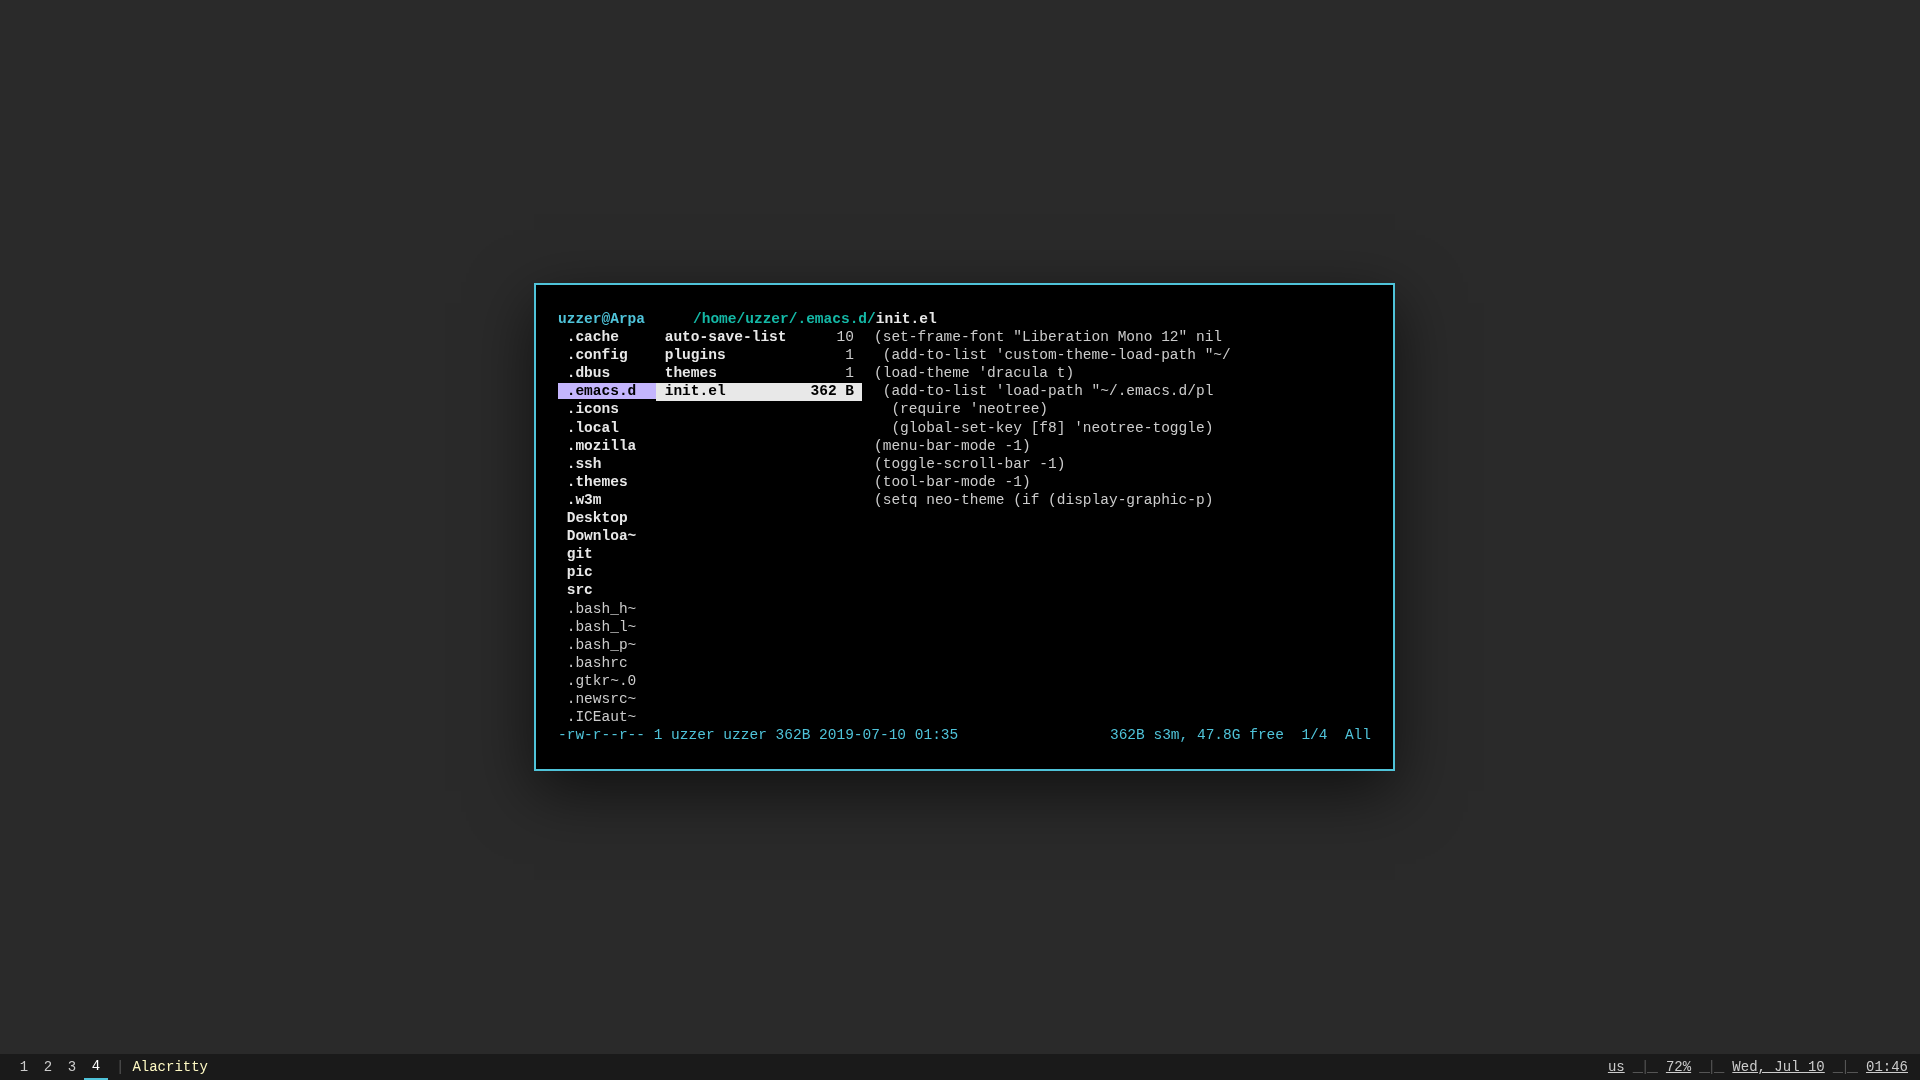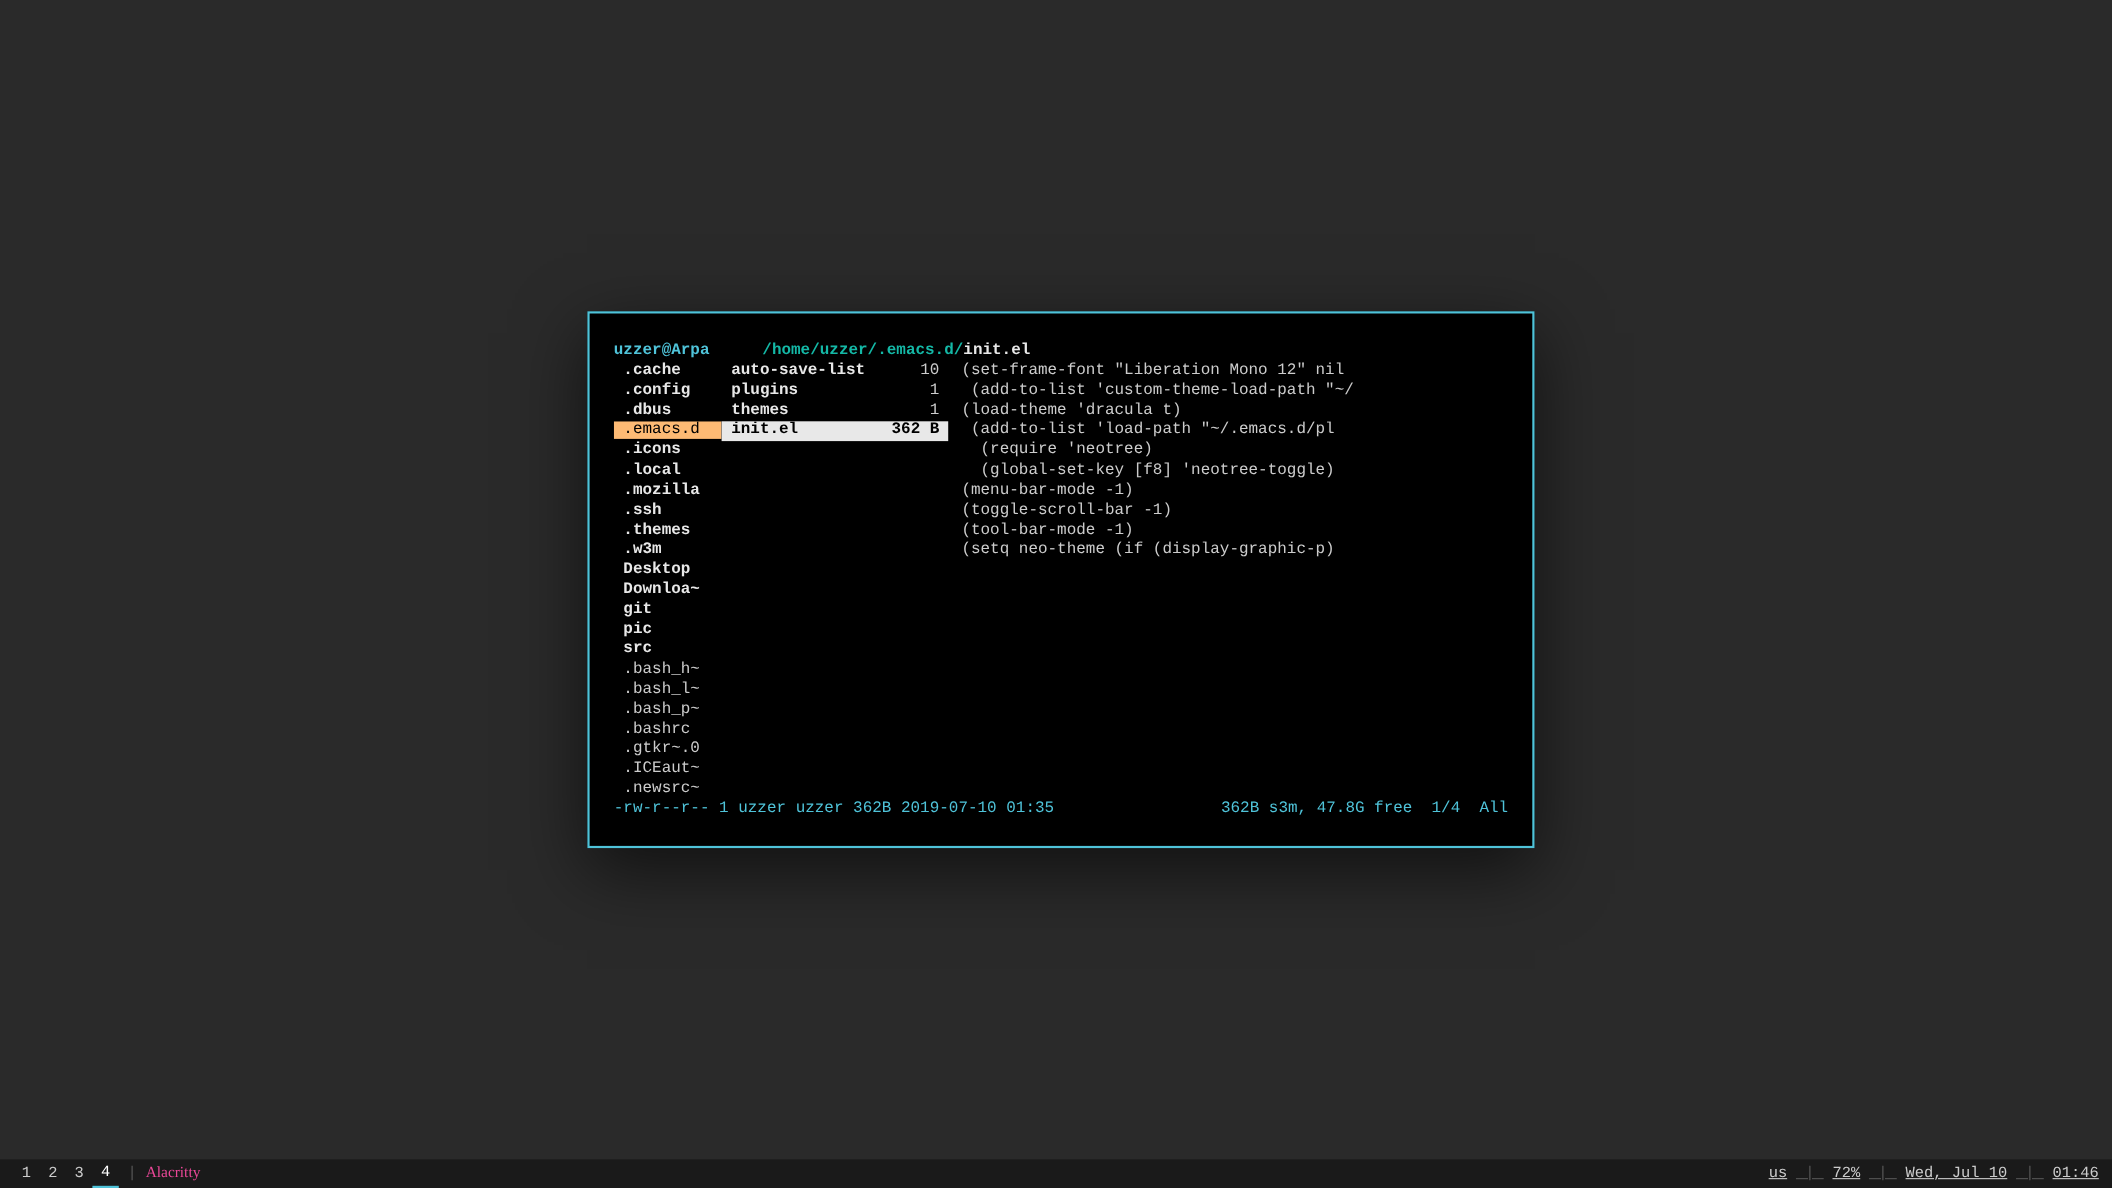--- a/index.html
+++ b/index.html
@@ -22,21 +22,21 @@
     height: 488px;
     background: #000000;
     border: 2px solid #4fc3d9;
     padding: 26px 22px 20px 22px;
     box-shadow: 0 20px 60px rgba(0,0,0,0.6);
   }
   .dir    { color: #e8e8e8; font-weight: bold; }
   .plain  { color: #cccccc; }
   .num    { color: #cccccc; }
   .code   { color: #cccccc; }
-  .sel-left  { background: #fdba74; color: #000000; font-weight: normal; }
+  .sel-left  { background: #c4b5fd; color: #000000; font-weight: bold; }
 
   
   .line { display: flex; height: 18.1px; font-size: 14.5px; }
   .col-left  { width: 98px;  white-space: pre; overflow: hidden; }
   .col-mid-n { width: 206px; white-space: pre; overflow: hidden; display: flex; justify-content: space-between; padding-right: 8px; }
   .col-mid-n .mid-name { }
   .col-mid-n .mid-size { }
   .col-right { flex: 1; white-space: pre; overflow: hidden; padding-left: 12px; }
 
   .header-line { display: flex; height: 18.1px; font-size: 14.5px; }
@@ -79,21 +79,21 @@
     line-height: 26px;
     color: #cccccc;
     cursor: pointer;
   }
   .ws.active {
     color: #ffffff;
     border-bottom: 2px solid #4fc3d9;
     line-height: 24px;
   }
   .sep { color: #555; margin: 0 8px; }
-  .appname { color: #ec4899; font-family: Liberation Serif, serif; }
+  .appname { color: #fef9c3; }
   .tb-right { margin-left: auto; display: flex; align-items: center; }
   .tb-right span { white-space: pre; text-decoration: underline; }
 </style>
 </head>
 <body>
 
 <div class="window">
 
   <div class="header-line">
     <span class="u">uzzer@Arpa</span>
@@ -196,26 +196,26 @@
         <div class="col-left"><span class="plain"> .bashrc</span></div>
         <div class="col-mid-n"></div>
         <div class="col-right code"></div>
       </div>
       <div class="line">
         <div class="col-left"><span class="plain"> .gtkr~.0</span></div>
         <div class="col-mid-n"></div>
         <div class="col-right code"></div>
       </div>
       <div class="line">
+        <div class="col-left"><span class="plain"> .newsrc~</span></div>
+        <div class="col-mid-n"></div>
+        <div class="col-right code"></div>
+      </div>
+      <div class="line">
         <div class="col-left"><span class="plain"> .ICEaut~</span></div>
-        <div class="col-mid-n"></div>
-        <div class="col-right code"></div>
-      </div>
-      <div class="line">
-        <div class="col-left"><span class="plain"> .newsrc~</span></div>
         <div class="col-mid-n"></div>
         <div class="col-right code"></div>
       </div>
     </div>
 
   <div class="status-line">
     <span class="sl">-rw-r--r-- 1 uzzer uzzer 362B 2019-07-10 01:35</span>
     <span class="gap"></span>
     <span class="sr">362B s3m, 47.8G free  1/4  All</span>
   </div>

